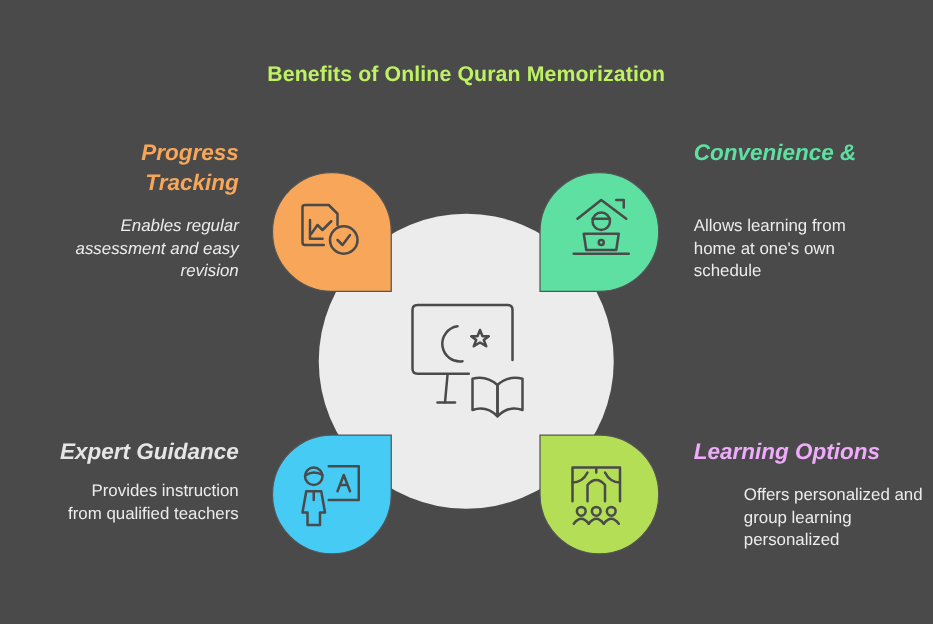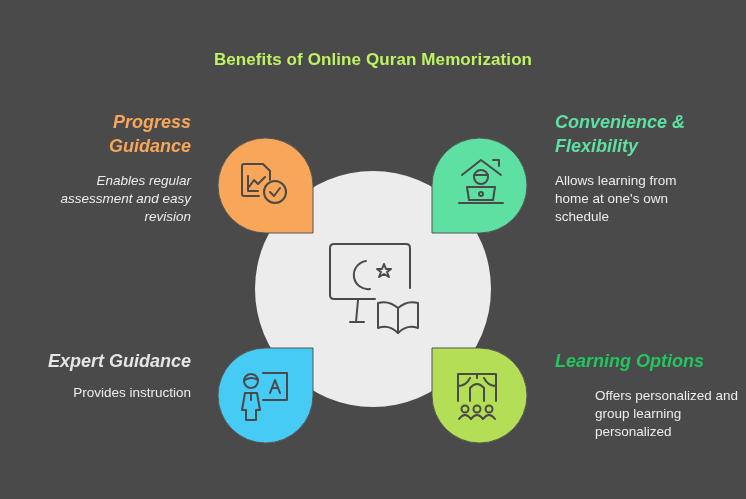--- a/index.html
+++ b/index.html
@@ -87,45 +87,45 @@
     <path d="M459,419 Q465,411 471,419"></path>
     <circle cx="477" cy="409" r="3.5"></circle>
     <path d="M471,419 Q477,411 483,419"></path>
     <circle cx="489" cy="409" r="3.5"></circle>
     <path d="M483,419 Q489,411 495,419"></path>
   </g>
 </svg>
 
 <div class="heading right-align" style="left:60px; top:110px; width:131px; color:#f7a65a;">
   <div>Progress</div>
-  <div>Guidance</div>
+  <div>Tracking</div>
 </div>
 <div class="desc right-align" style="left:20px; top:172px; width:171px;font-style:italic;">
   <div>Enables regular</div>
   <div>assessment and easy</div>
   <div>revision</div>
 </div>
 
 <div class="heading left-align" style="left:555px; top:110px; width:180px; color:#5de0a1;">
   <div>Convenience &amp;</div>
-  <div>Flexibility</div>
 </div>
 <div class="desc left-align" style="left:555px; top:172px; width:180px;">
   <div>Allows learning from</div>
   <div>home at one's own</div>
   <div>schedule</div>
 </div>
 
 <div class="heading right-align" style="left:20px; top:349px; width:171px; color:#e5e5e5;">
   <div>Expert Guidance</div>
 </div>
 <div class="desc right-align" style="left:20px; top:384px; width:171px;">
   <div>Provides instruction</div>
+  <div>from qualified teachers</div>
 </div>
 
-<div class="heading left-align" style="left:555px; top:349px; width:180px; color:#22c55e;">
+<div class="heading left-align" style="left:555px; top:349px; width:180px; color:#f0abfc;">
   <div>Learning Options</div>
 </div>
 <div class="desc left-align" style="left:555px; top:387px; width:180px;margin-left:40px;">
   <div>Offers personalized and</div>
   <div>group learning</div>
   <div>personalized</div>
 </div>
 
 </body></html>

